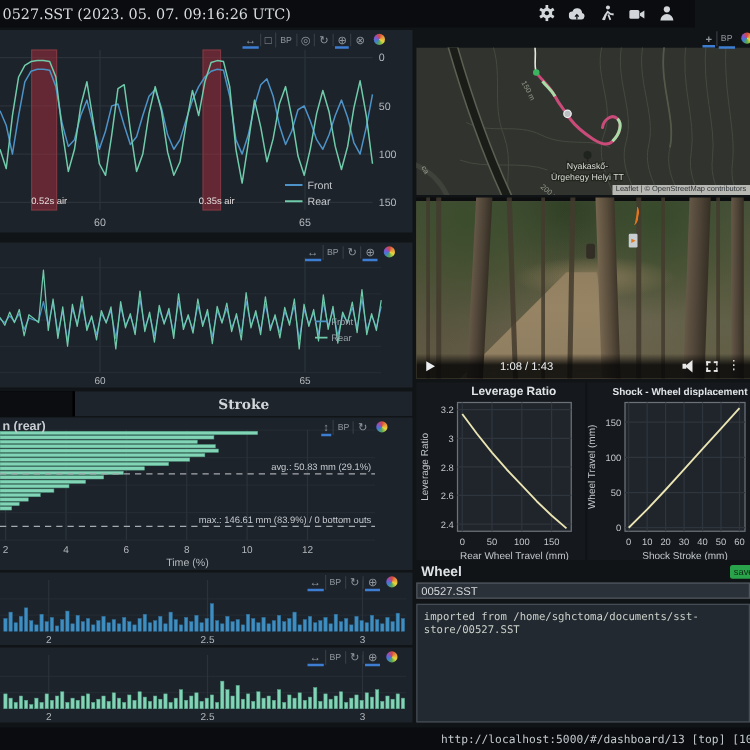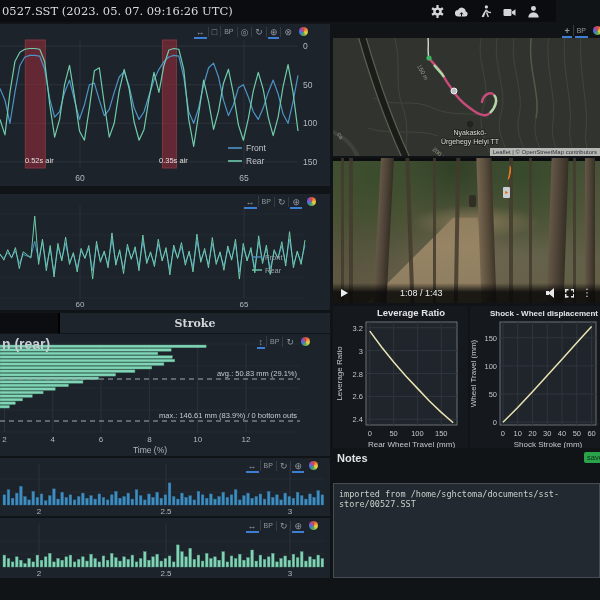--- a/index.html
+++ b/index.html
@@ -31,21 +31,21 @@
   .tb-save::before{content:"\2297";}
   .tb-logo{width:9px;height:9px;border-radius:50%;margin-left:4px;padding:0;border-left:none !important;
     background:conic-gradient(#d6463f,#e8973b,#ead53e,#58a94f,#3d7dd2,#8a52c9,#d6463f);}
 
   
   #tabbar{position:absolute;left:0;top:313px;width:330px;height:20px;display:flex;background:#000;}
   .tab-stub{width:58px;background:#0b0d10;border-right:2px solid #000;}
   .tab-balance{flex:1;background:#1e242b;display:flex;align-items:center;justify-content:center;
     font-family:"DejaVu Serif",serif;font-weight:bold;font-size:11px;color:#d2d6da;cursor:pointer;}
 
-  .hist-title{position:absolute;left:2px;top:2px;font-size:14px;font-weight:bold;color:#c9ced3;}
+  .hist-title{position:absolute;left:2px;top:2px;font-size:10px;font-weight:bold;color:#c9ced3;}
 
   
   #p-map{left:333px;top:24px;width:267px;height:132px;background:#111417;}
   #p-map svg{position:absolute;left:0;top:14px;}
   .map-attrib{position:absolute;right:0;bottom:0;background:rgba(201,203,199,.88);color:#2f3236;
     font-size:6px;padding:0 3px;line-height:8px;z-index:4;}
   .map-label{font-size:7px;fill:#d6dad4;stroke:#23261f;stroke-width:2px;paint-order:stroke;text-anchor:middle;}
   .ctr-label{font-size:6px;fill:#949a8c;}
 
   
@@ -603,19 +603,23 @@
         <text x="27" y="91.04371584699453" fill="#c3c8cd" font-size="7.5" text-anchor="end">50</text>
         <text x="27" y="119.18579234972677" fill="#c3c8cd" font-size="7.5" text-anchor="end">0</text>
         <text x="74" y="10" fill="#e1e4e7" font-size="8" text-anchor="middle" font-weight="bold">Shock - Wheel displacement</text>
         <text x="78" y="141" fill="#c3c8cd" font-size="8" text-anchor="middle">Shock Stroke (mm)</text>
         <text x="6" y="67.5" fill="#c3c8cd" font-size="8" text-anchor="middle" transform="rotate(-90 6 67.5)">Wheel Travel (mm)</text>
         <polyline points="32.95384615384616,116.18579234972677 47.723076923076924,101.55191256830601 62.49230769230769,85.79234972677595 77.26153846153846,69.46994535519126 92.03076923076924,53.14754098360656 106.80000000000001,36.82513661202186 121.56923076923077,20.502732240437158" fill="none" stroke="#e9e4b2" stroke-width="1.5" stroke-linejoin="round"></polyline>
       </svg>
   </div>
 
   <div class="panel" id="p-notes">
-    <div class="notes-head">Notes</div>
+    <div class="notes-head">Wheel</div>
     <div class="save-btn">save</div>
+    <input class="notes-name" value="00527.SST" style="">
     <textarea class="notes-body" style="">imported from /home/sghctoma/documents/sst-store/00527.SST</textarea>
   </div>
 
+  <div class="statusbar">
+    <span class="status-url">http://localhost:5000/#/dashboard/13 [top] [10</span>
+  </div>
 
 </div>
 
 </body></html>

